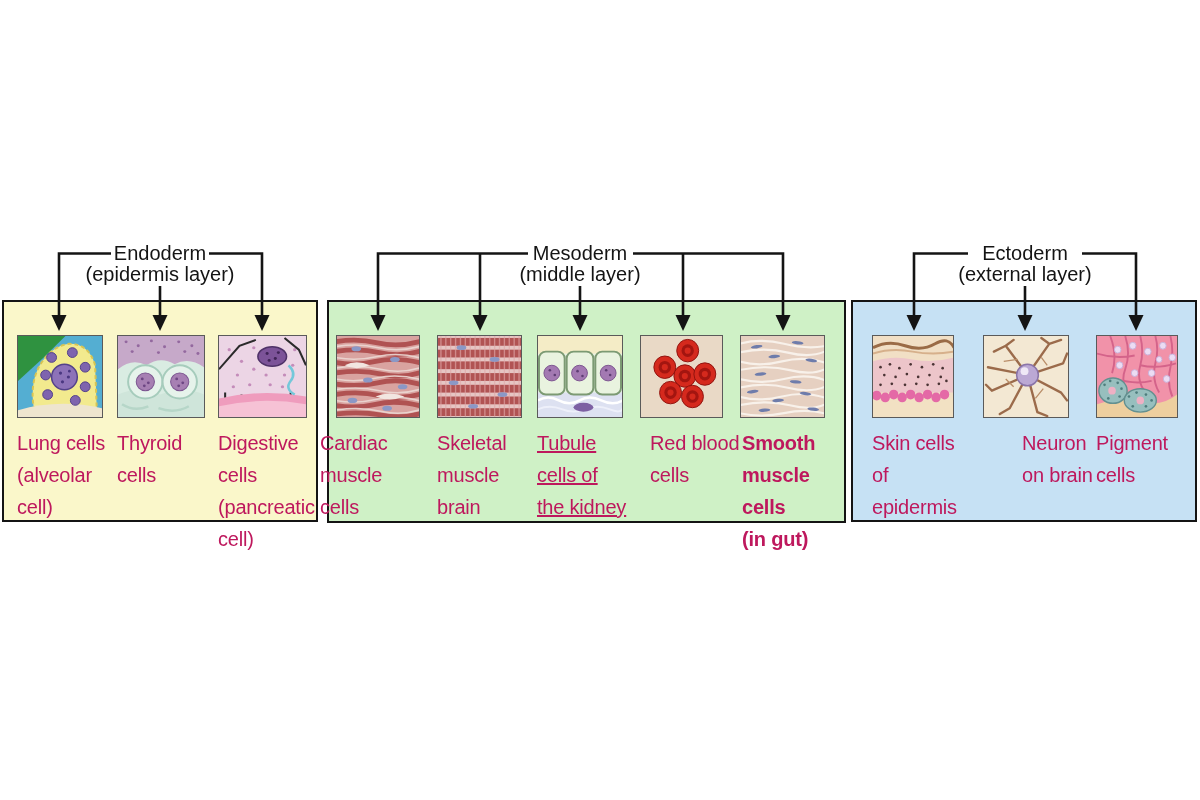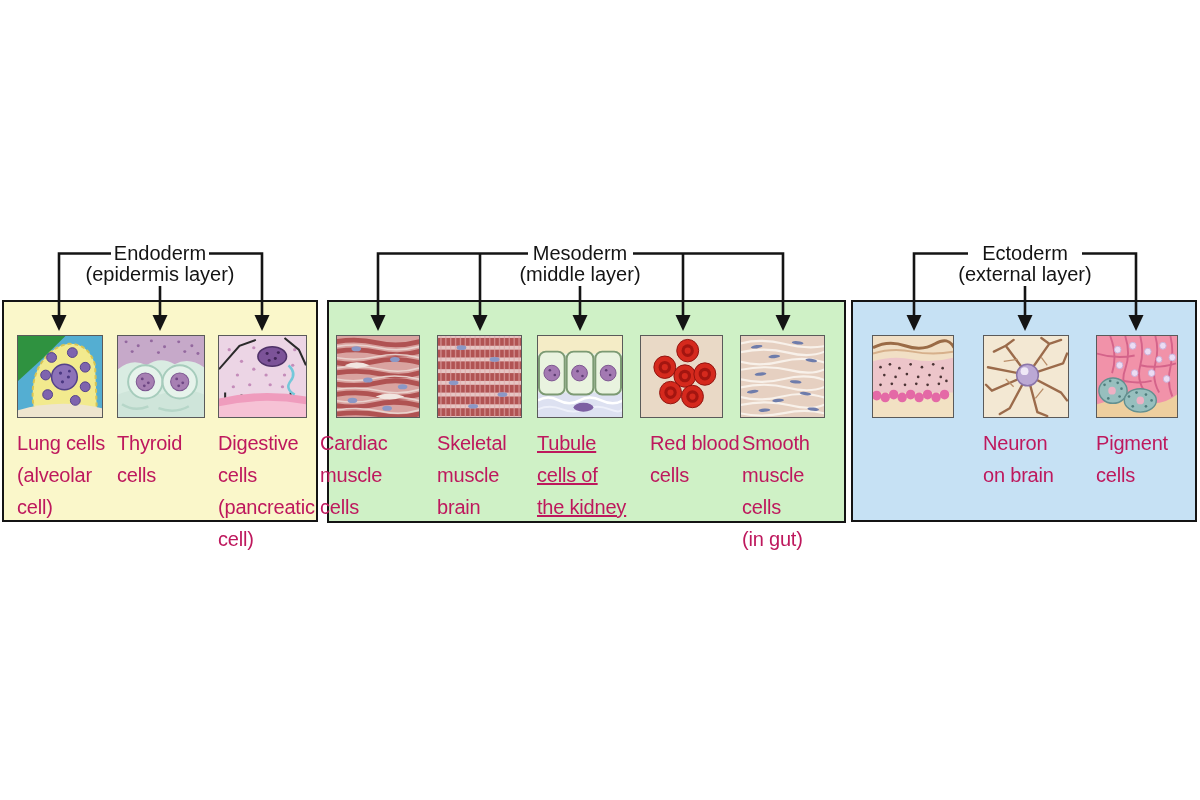--- a/index.html
+++ b/index.html
@@ -423,23 +423,26 @@
 muscle
 cells</div>
   <div class="cell-label" style="left:437px;">Skeletal
 muscle
 brain</div>
   <div class="cell-label" style="left:537px;text-decoration:underline;">Tubule
 cells of
 the kidney</div>
   <div class="cell-label" style="left:640px;margin-left:10px;">Red blood
 cells</div>
-  <div class="cell-label" style="left:742px;">Smooth
+  <div class="cell-label" style="left:742px;font-weight:bold;">Smooth
 muscle
 cells
 (in gut)</div>
 
-  <div class="cell-label" style="left:983px;">Neuron
+  <div class="cell-label" style="left:872px;">Skin cells
+of
+epidermis</div>
+  <div class="cell-label" style="left:1022px;">Neuron
 on brain</div>
   <div class="cell-label" style="left:1096px;">Pigment
 cells</div>
 
 </div>
 
 </body></html>

